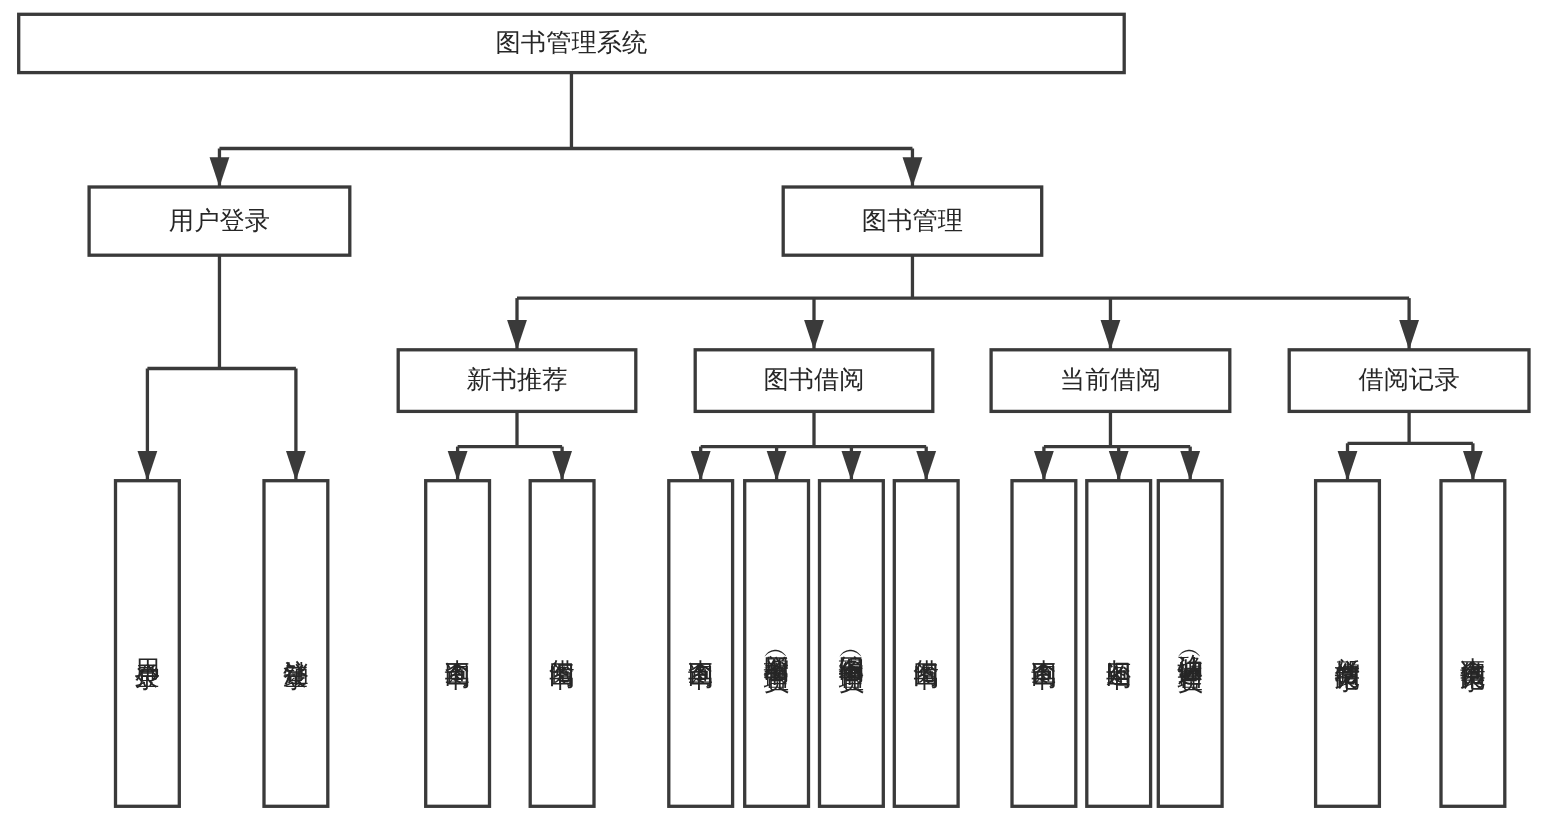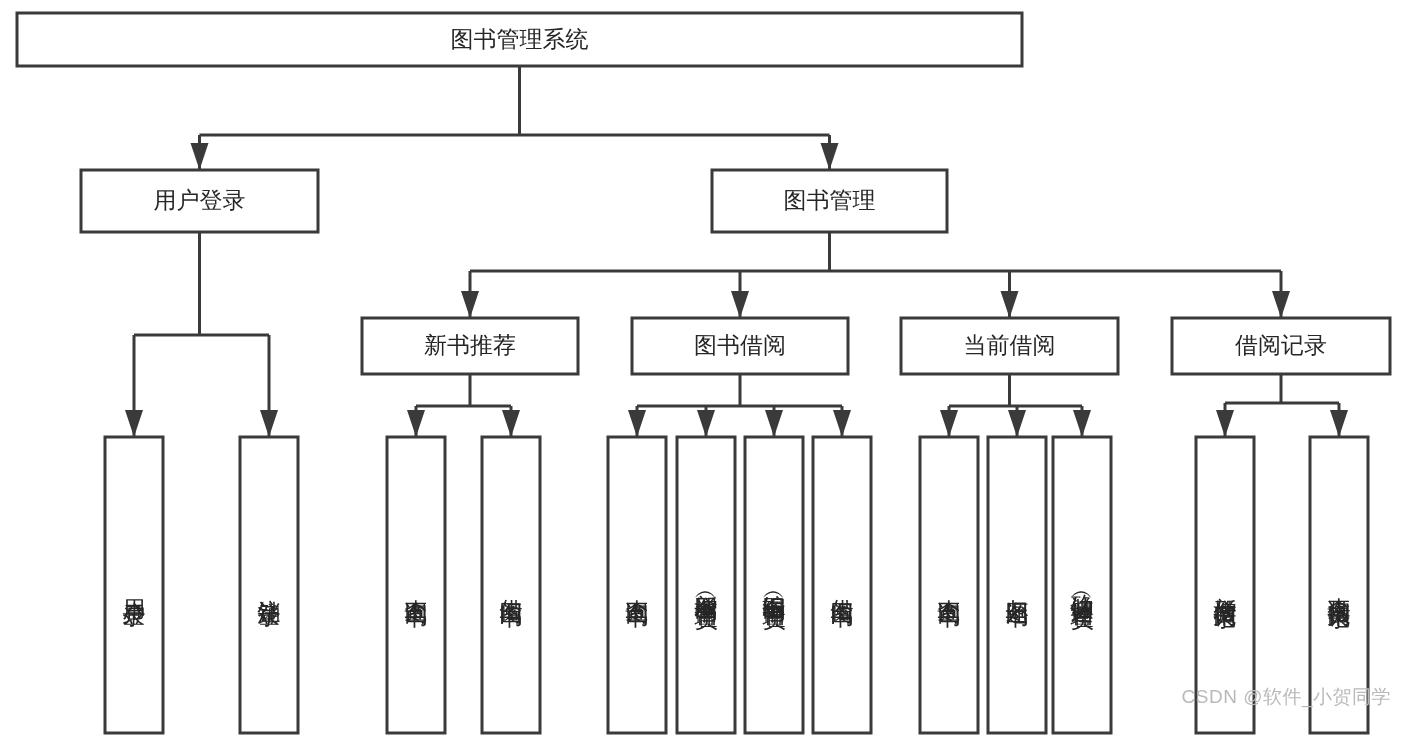--- a/index.html
+++ b/index.html
@@ -179,15 +179,14 @@
       <div class="node-label-v" style="left: 677px; top: 437px; width: 58px; height: 296px;">新增图书（管理员）</div>
       <div class="node-label-v" style="left: 745px; top: 437px; width: 58px; height: 296px;">编辑图书（管理员）</div>
       <div class="node-label-v" style="left: 813px; top: 437px; width: 58px; height: 296px;">借阅图书</div>
       <div class="node-label-v" style="left: 920px; top: 437px; width: 58px; height: 296px;">查询图书</div>
       <div class="node-label-v" style="left: 988px; top: 437px; width: 58px; height: 296px;">归还图书</div>
       <div class="node-label-v" style="left: 1053px; top: 437px; width: 58px; height: 296px;">确认归还（管理员）</div>
       <div class="node-label-v" style="left: 1196px; top: 437px; width: 58px; height: 296px;">新增借阅记录</div>
       <div class="node-label-v" style="left: 1310px; top: 437px; width: 58px; height: 296px;">查询借阅记录</div>
     </div>
 
-  <div class="watermark">CSDN @软件_小贺同学</div>
 
 </div>
 
 </body></html>

